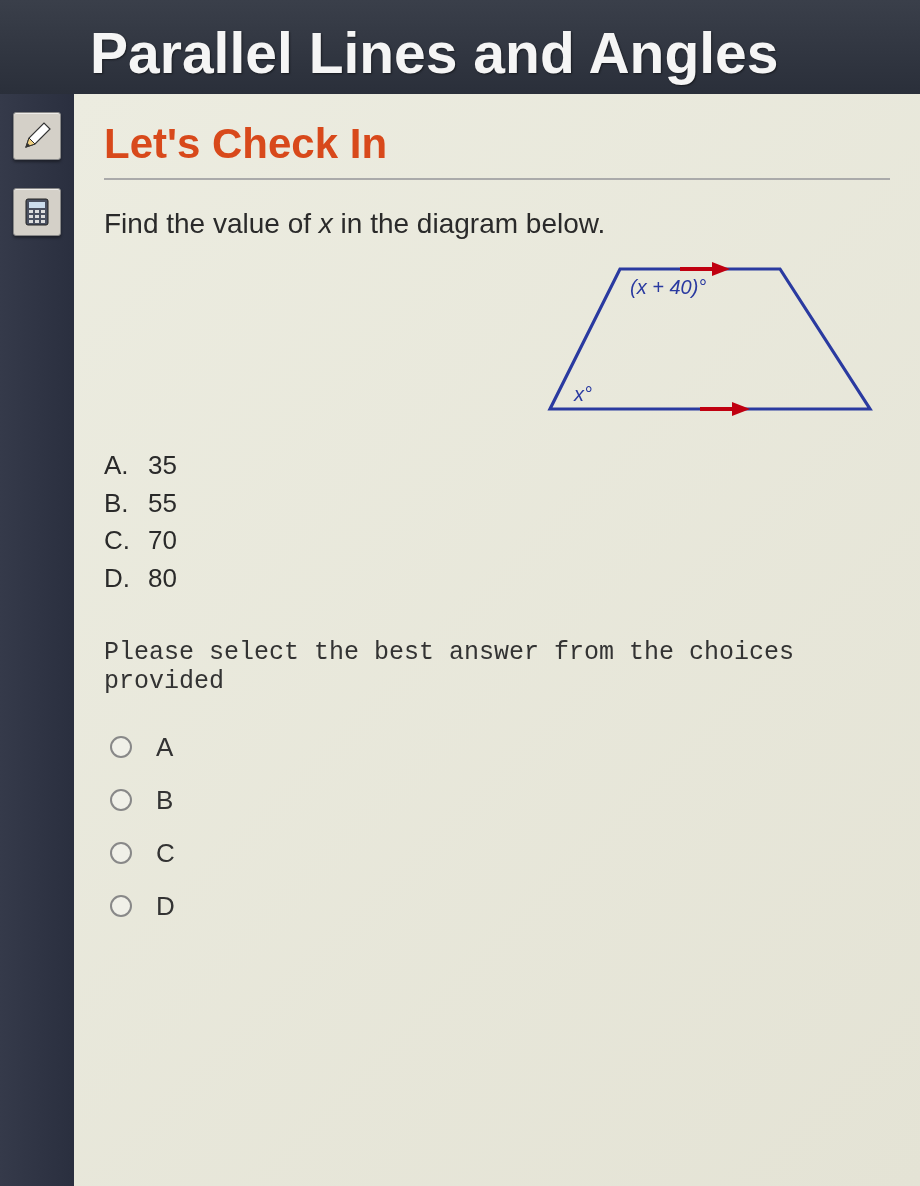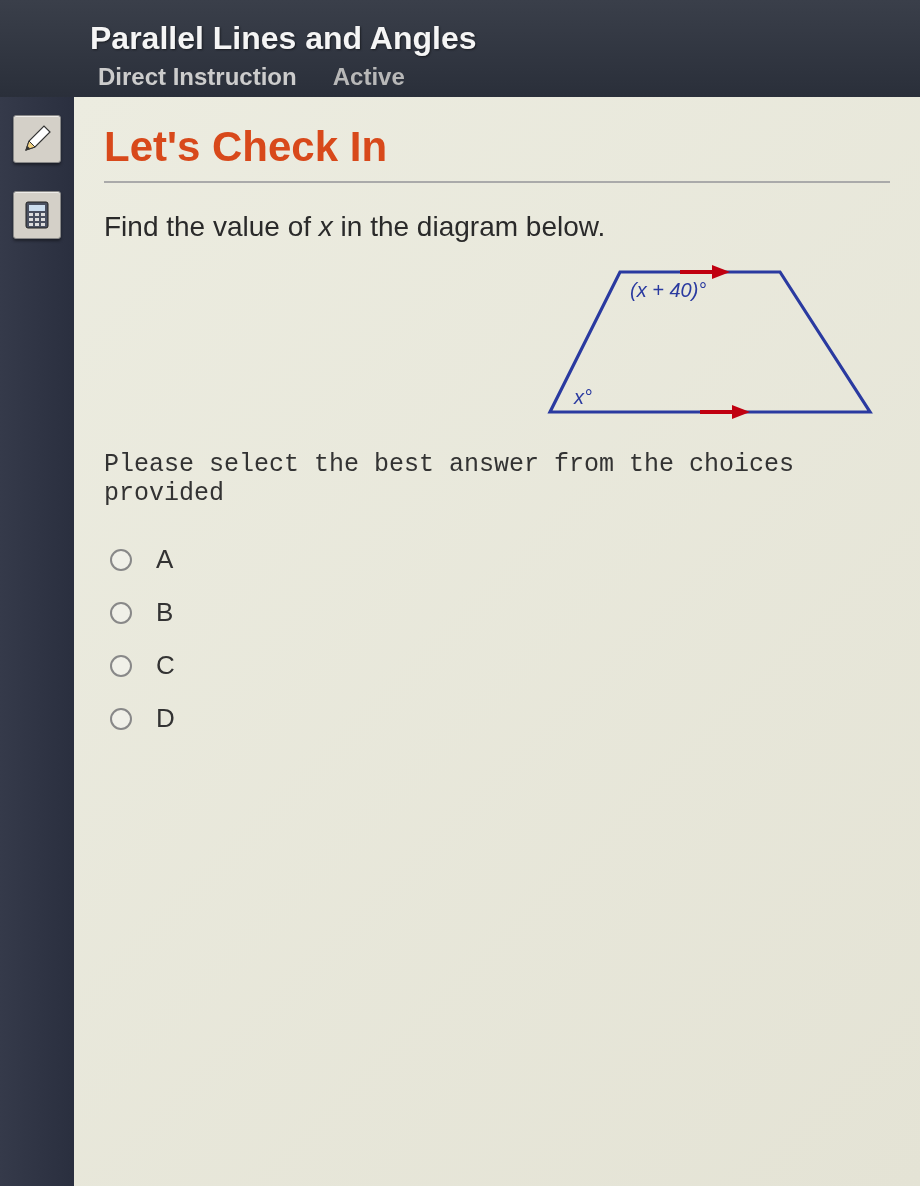--- a/index.html
+++ b/index.html
@@ -15,24 +15,25 @@
       overflow: hidden;
       display: flex;
       flex-direction: column;
     }
     .header {
       background: linear-gradient(to bottom, #3a3f4a, #2a2f3a);
       padding: 20px 0 0 90px;
       color: #fff;
     }
     .page-title {
-      font-size: 32px;
+      font-size: 57px;
       font-weight: bold;
       color: #f5f5f5;
       text-shadow: 1px 1px 2px rgba(0,0,0,0.5);
+      margin-bottom: 8px;
     }
     .tabs {
       display: flex;
       gap: 28px;
       padding-left: 4px;
     }
     .tab {
       font-size: 24px;
       font-weight: bold;
       color: #ccc;
@@ -132,24 +133,20 @@
       border: 2px solid #888;
       border-radius: 50%;
       background: #f0f0e8;
     }
   </style>
 </head>
 <body>
 
 <div class="header">
   <div class="page-title">Parallel Lines and Angles</div>
-  <div class="tabs">
-    <div class="tab">Direct Instruction</div>
-    <div class="tab active">Active</div>
-  </div>
 </div>
 
 <div class="main-row">
   <div class="sidebar">
     <div class="tool-button">
       <svg width="34" height="34" viewBox="0 0 34 34">
         <polygon points="6,28 9,19 24,4 30,10 15,25" fill="#fff" stroke="#333" stroke-width="1.2"></polygon>
         <polygon points="6,28 9,19 15,25" fill="#f0d080" stroke="#333" stroke-width="1"></polygon>
         <polygon points="6,28 7.5,24 10,26.5" fill="#333"></polygon>
       </svg>
@@ -188,20 +185,34 @@
         <polygon points="182,13 182,27 200,20" fill="#c00010"></polygon>
 
         <line x1="170" y1="160" x2="202" y2="160" stroke="#c00010" stroke-width="4"></line>
         <polygon points="202,153 202,167 220,160" fill="#c00010"></polygon>
 
         <text x="100" y="45" font-size="20" font-style="italic" fill="#2a3aa0">(x + 40)°</text>
         <text x="44" y="152" font-size="20" font-style="italic" fill="#2a3aa0">x°</text>
       </svg>
     </div>
 
+    <div class="options-list">
+      <div class="option-row">
+        <span class="label">A.</span><span>35</span>
+      </div>
+      <div class="option-row">
+        <span class="label">B.</span><span>55</span>
+      </div>
+      <div class="option-row">
+        <span class="label">C.</span><span>70</span>
+      </div>
+      <div class="option-row">
+        <span class="label">D.</span><span>80</span>
+      </div>
+    </div>
 
     <div class="prompt">Please select the best answer from the choices provided</div>
 
     <div class="radio-group">
       <label class="radio-row">
         <span class="radio-circle"></span>
         <span>A</span>
       </label>
       <label class="radio-row">
         <span class="radio-circle"></span>

